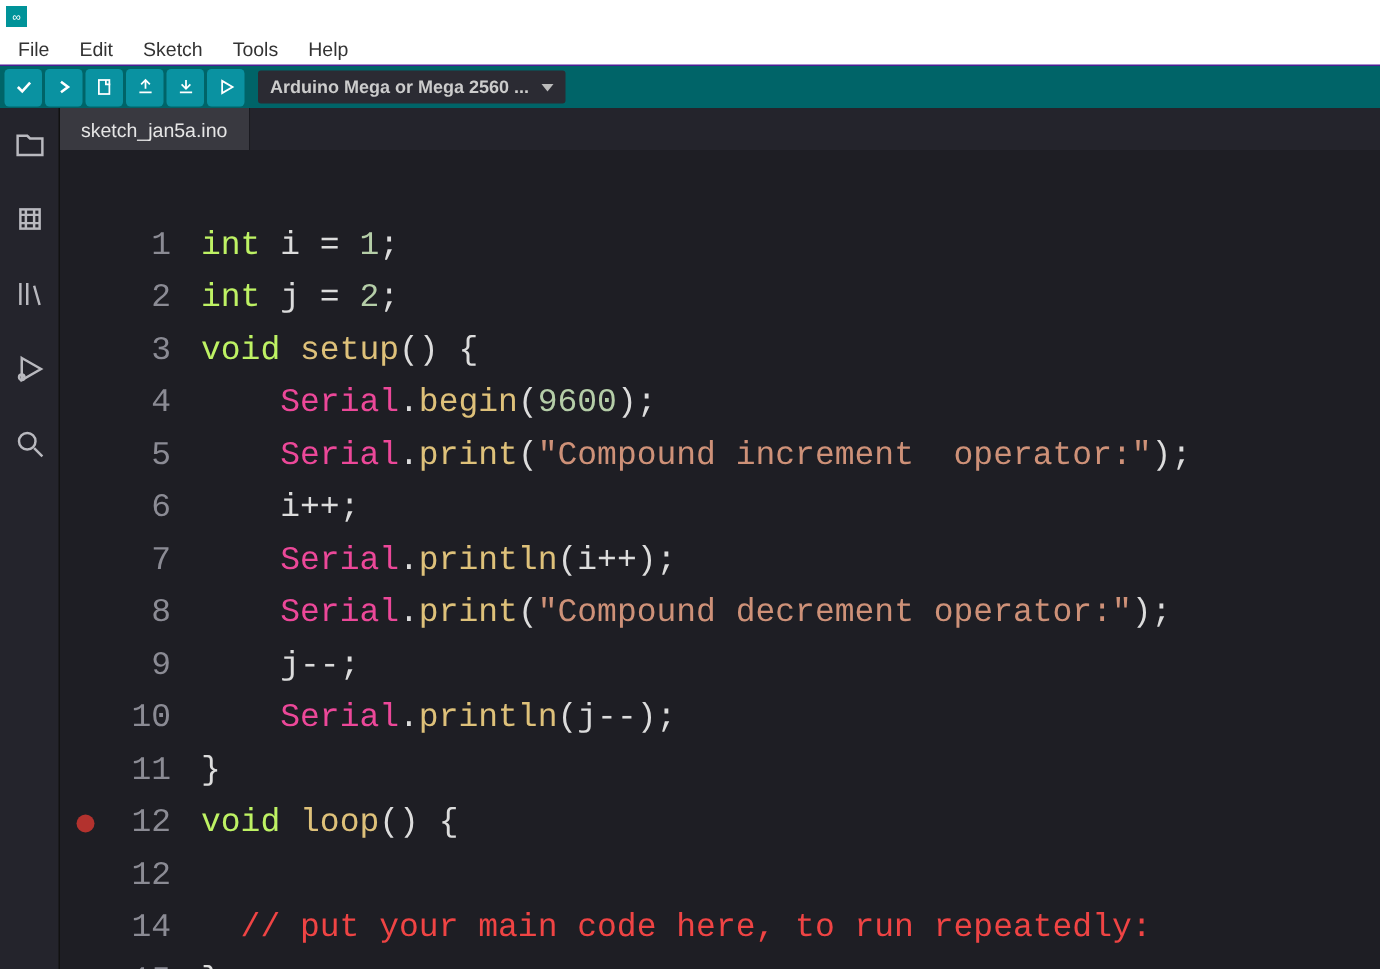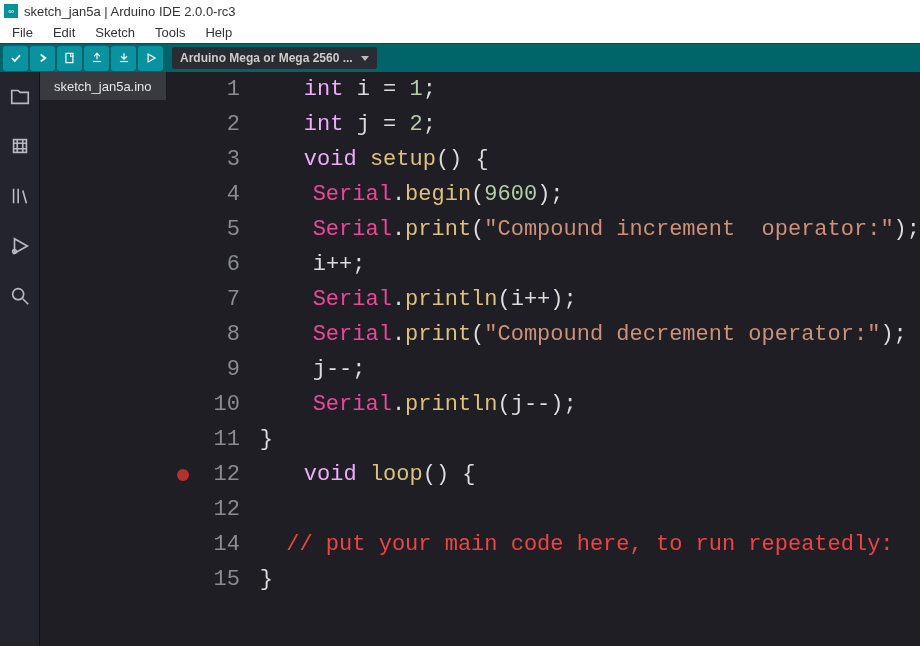--- a/index.html
+++ b/index.html
@@ -104,22 +104,23 @@
   .act-icon {
     width: 24px; height: 24px;
     color: #b9b9bf;
     cursor: pointer;
     display: flex; align-items: center; justify-content: center;
   }
   .act-icon svg { width: 22px; height: 22px; }
   .editor-pane {
     flex: 1;
     display: flex;
-    flex-direction: row;
+    flex-direction: column;
     min-width: 0;
+    gap: 46px;
   }
   .tabbar {
     height: 28px;
     background: #24242c;
     display: flex;
     align-items: flex-end;
   }
   .tab {
     height: 28px;
     background: #393940;
@@ -159,35 +160,34 @@
     padding-left: 6px;
   }
   .line { height: 35px; }
   .bp-dot {
     display: inline-block;
     width: 12px; height: 12px;
     background: #b3322e;
     border-radius: 50%;
     margin-top: 12px;
   }
-  .tk-kw   { color: #f0abfc; margin-left: 44px; }
+  .tk-kw   { color: #bef264; }
   .tk-var  { color: #dcdcdc; }
   .tk-num  { color: #b5cea8; }
   .tk-fun  { color: #dec17a; text-align: center; }
   .tk-cls  { color: #ec4899; }
   .tk-str  { color: #ce9178; }
   .tk-cmt  { color: #ef4444; }
   .tk-pun  { color: #dcdcdc; }
 </style>
 </head>
 <body>
 
 <div class="titlebar">
   <span class="app-icon">∞</span>
-  <span>sketch_jan5a | Arduino IDE 2.0.0-rc3</span>
 </div>
 
 <div class="menubar">
   <span>File</span>
   <span>Edit</span>
   <span>Sketch</span>
   <span>Tools</span>
   <span>Help</span>
 </div>
 

